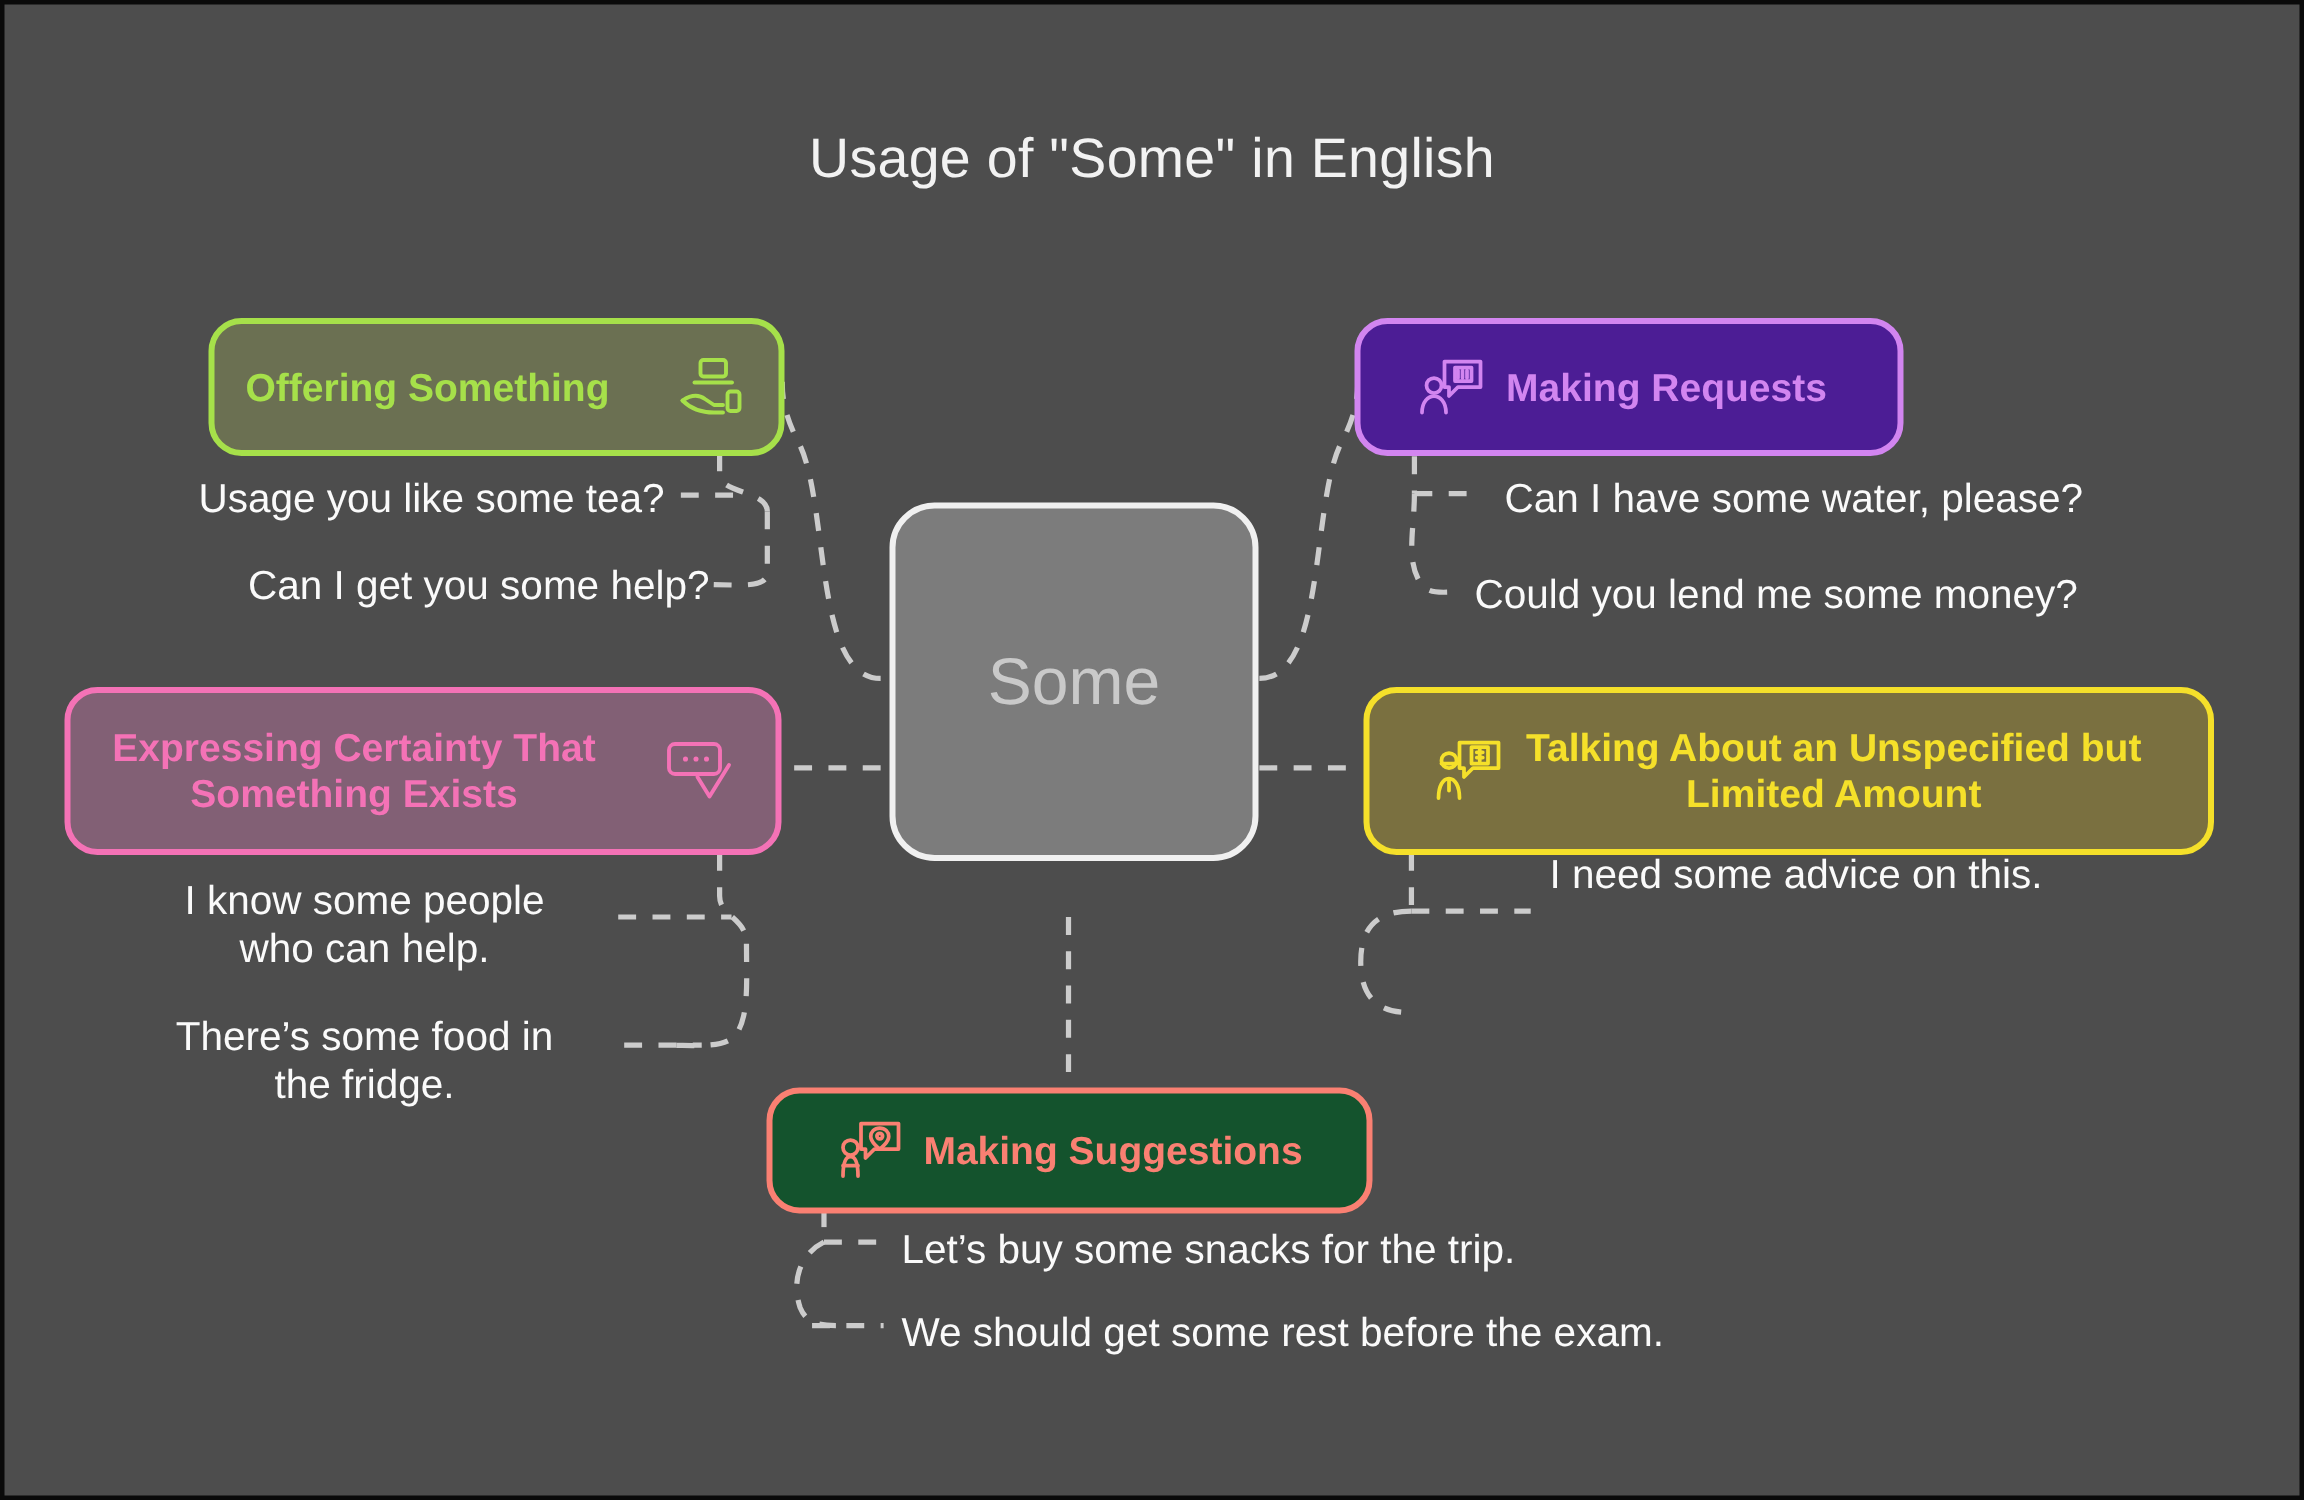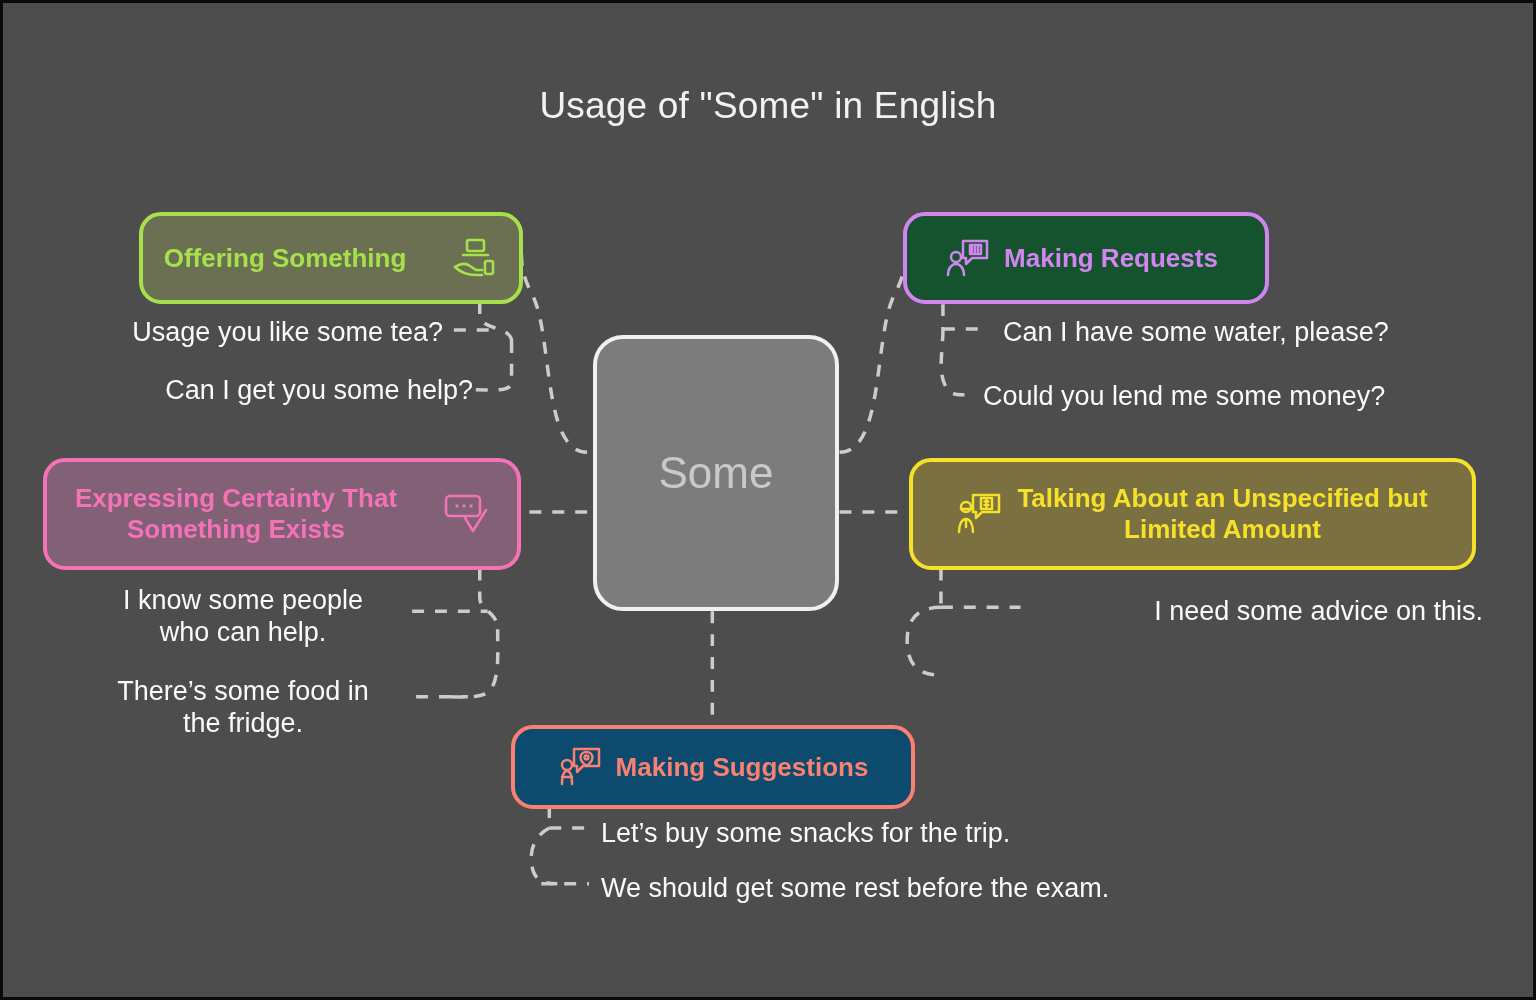--- a/index.html
+++ b/index.html
@@ -39,21 +39,21 @@
     letter-spacing: 0.2px;
     white-space: nowrap;
   }
 
   
   #center-node {
     position: absolute;
     left: 590px;
     top: 332px;
     width: 246px;
-    height: 276px;
+    height: 239px;
     background: #7c7c7c;
     border: 4px solid #f0f0f0;
     border-radius: 30px;
     box-sizing: border-box;
     display: flex;
     align-items: center;
     justify-content: center;
   }
   #center-label {
     font-size: 44px;
@@ -118,21 +118,21 @@
 
   #ex-offering-1 { left: 40px;  top: 313px; width: 400px; }
   #ex-offering-2 { left: 40px;  top: 371px; width: 430px; }
 
   #ex-requests-1 { left: 1000px; top: 313px; width: 470px; }
   #ex-requests-2 { left: 980px;  top: 377px; width: 490px; }
 
   #ex-certainty-1 { left: 60px; top: 581px; width: 360px; }
   #ex-certainty-2 { left: 60px; top: 672px; width: 360px; }
 
-  #ex-amount-1 { left: 1030px; top: 592px; width: 450px; text-align: right; }
+  #ex-amount-1 { left: 1030px; top: 564px; width: 450px; }
   #ex-amount-2 { left: 980px;  top: 643px; width: 500px; }
 
   #ex-suggestions-1 { left: 598px; top: 814px; width: 700px; }
   #ex-suggestions-2 { left: 598px; top: 869px; width: 700px; }
 </style>
 </head>
 <body>
 
 <div id="canvas">
 
@@ -188,21 +188,21 @@
         <path d="M3 30 c6 -4 11 -4 15 -1 l6 4 h6"></path>
         <path d="M3 30 c6 6 14 8 21 8 h6"></path>
         <rect x="33" y="24" width="8" height="13" rx="2"></rect>
       </g>
     </svg>
   </div>
 
   <div class="example right-align" id="ex-offering-1">Usage you like some tea?</div>
   <div class="example right-align" id="ex-offering-2">Can I get you some help?</div>
 
-  <div class="node icon-left" id="node-requests" style="background:#14532d; border-color:#d285f0;padding-left:10px;">
+  <div class="node icon-left" id="node-requests" style="background:#4c1d95; border-color:#d285f0;padding-left:10px;">
     <svg class="node-icon" width="44" height="42" viewBox="0 0 44 42">
       <g fill="none" stroke="#d285f0" stroke-width="2.5" stroke-linejoin="round" stroke-linecap="round">
         <circle cx="10" cy="20" r="5"></circle>
         <path d="M2 38 c0 -7 4 -11 8 -11 s8 4 8 11"></path>
         <path d="M17 4 h24 v17 h-15 l-6 6 v-6 h-3 z"></path>
         <rect x="24" y="8" width="11" height="9"></rect>
         <path d="M26 10 v5 M29 10 v5 M32 10 v5"></path>
       </g>
     </svg>
     <span class="node-label" style="color:#d285f0;">Making Requests</span>
@@ -241,21 +241,21 @@
         <rect x="24" y="6" width="11" height="11"></rect>
         <path d="M29.5 7.5 v8 M27.5 9.5 h4 M27.5 13 h4"></path>
       </g>
     </svg>
     <span class="node-label" style="color:#f5e02a;">Talking About an Unspecified but
 Limited Amount</span>
   </div>
 
   <div class="example left-align" id="ex-amount-1">I need some advice on this.</div>
 
-  <div class="node icon-left" id="node-suggestions" style="background:#0c4a6e; border-color:#fa8072;">
+  <div class="node icon-left" id="node-suggestions" style="background:#14532d; border-color:#fa8072;">
     <svg class="node-icon" width="44" height="42" viewBox="0 0 44 42">
       <g fill="none" stroke="#fa8072" stroke-width="2.5" stroke-linejoin="round" stroke-linecap="round">
         <circle cx="9" cy="19" r="5"></circle>
         <path d="M4 38 c0 -9 2 -13 5 -13 s5 4 5 13"></path>
         <path d="M9 31 h-5 M9 31 h5"></path>
         <path d="M16 3 h25 v17 h-16 l-6 6 v-6 h-3 z"></path>
         <path d="M28.5 6 c3.6 0 6 2.6 6 5.6 c0 4 -6 8.4 -6 8.4 s-6 -4.4 -6 -8.4 c0 -3 2.4 -5.6 6 -5.6 z"></path>
         <circle cx="28.5" cy="11.4" r="1.9"></circle>
       </g>
     </svg>

